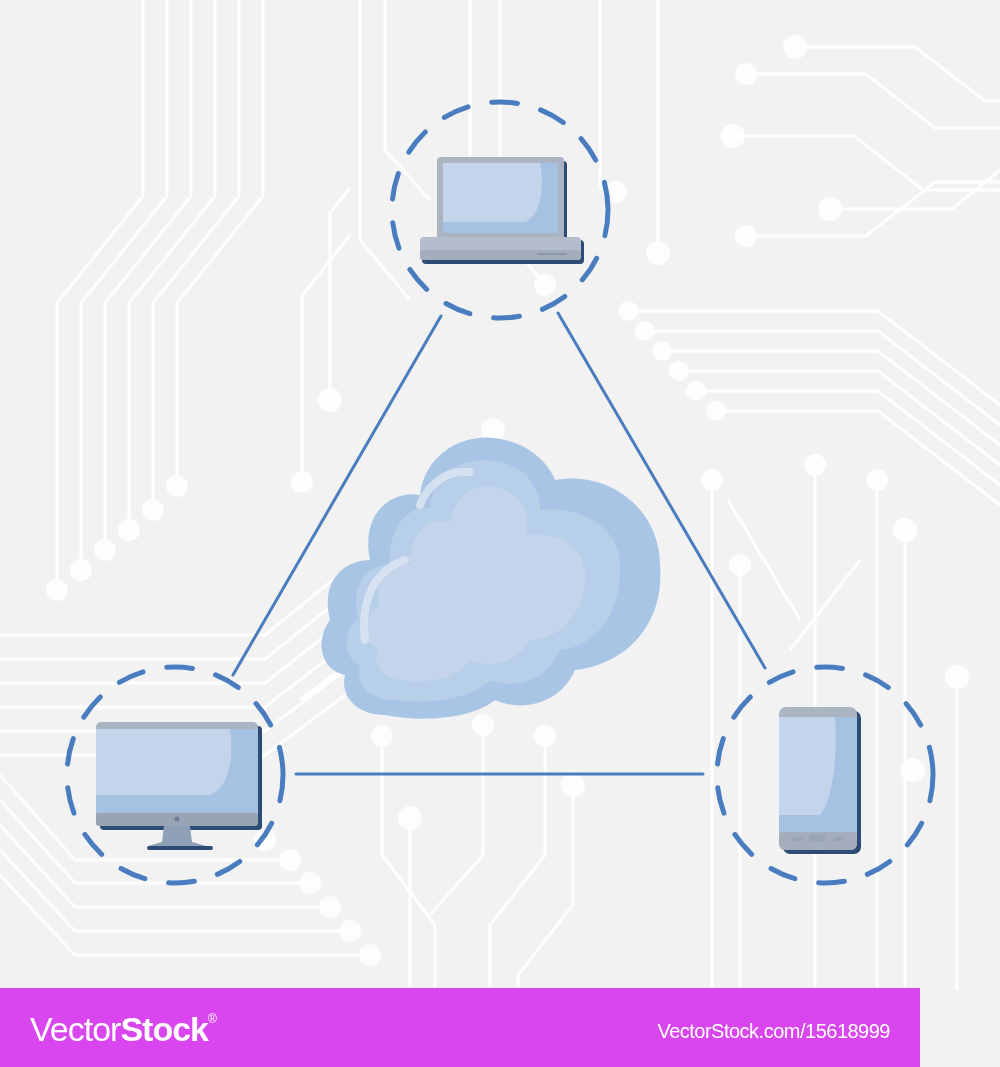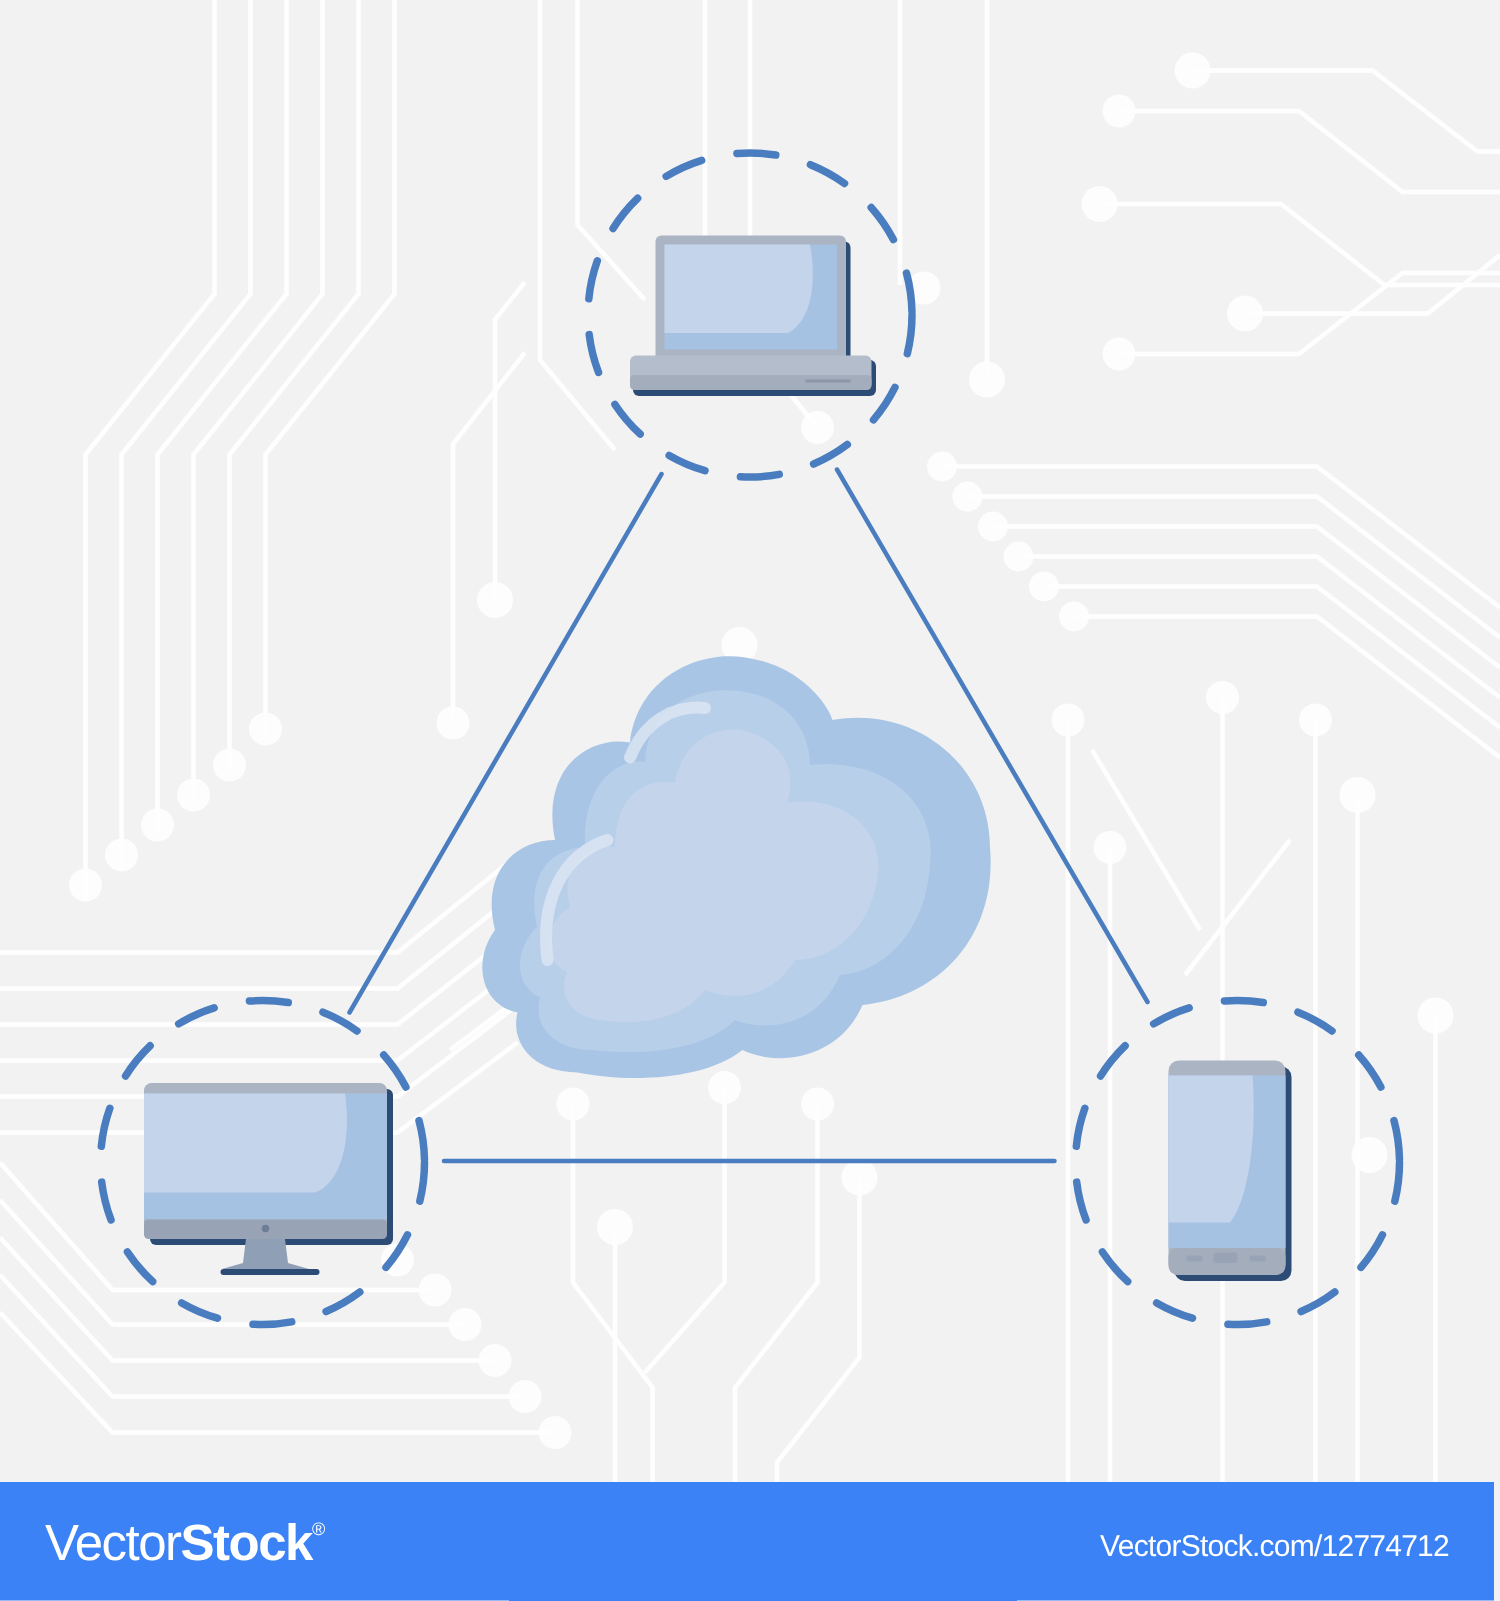--- a/index.html
+++ b/index.html
@@ -1,18 +1,18 @@
 <!DOCTYPE html>
 <html><head>
 <meta charset="utf-8">
 <style>
   html,body{margin:0;padding:0;}
   body{width:1000px;height:1067px;overflow:hidden;background:#f2f2f2;font-family:"Liberation Sans",sans-serif;position:relative;}
   .art{position:absolute;left:0;top:0;width:1000px;height:990px;}
-  .footer{position:absolute;left:0;top:988px;width:996px;height:79px;background:#3b82f6;color:#fff;}
+  .footer{position:absolute;left:0;top:988px;width:920px;height:79px;background:#d946ef;color:#fff;}
   .brand{position:absolute;left:30px;top:22px;font-size:34px;letter-spacing:-1px;font-family:"Liberation Sans",sans-serif;}
   .brand .thin{font-weight:300;}
   .brand .bold{font-weight:700;}
   .brand sup{font-size:12px;vertical-align:top;position:relative;top:2px;}
   .ref{position:absolute;right:30px;top:32px;font-size:20px;letter-spacing:-0.5px;}
 </style>
 </head>
 <body>
 
 <svg class="art" viewBox="0 0 1000 990" xmlns="http://www.w3.org/2000/svg">
@@ -171,14 +171,14 @@
     <rect x="809" y="835" width="16" height="7" rx="2" fill="#98a4b6"></rect>
     <rect x="791" y="837" width="11" height="4" rx="2" fill="#98a4b6"></rect>
     <rect x="833" y="837" width="11" height="4" rx="2" fill="#98a4b6"></rect>
   </g>
 </svg>
 
 <div class="footer">
   <div class="brand">
     <span class="thin">Vector</span><span class="bold">Stock</span><sup>®</sup>
   </div>
-  <div class="ref">VectorStock.com/12774712</div>
+  <div class="ref">VectorStock.com/15618999</div>
 </div>
 
 </body></html>

